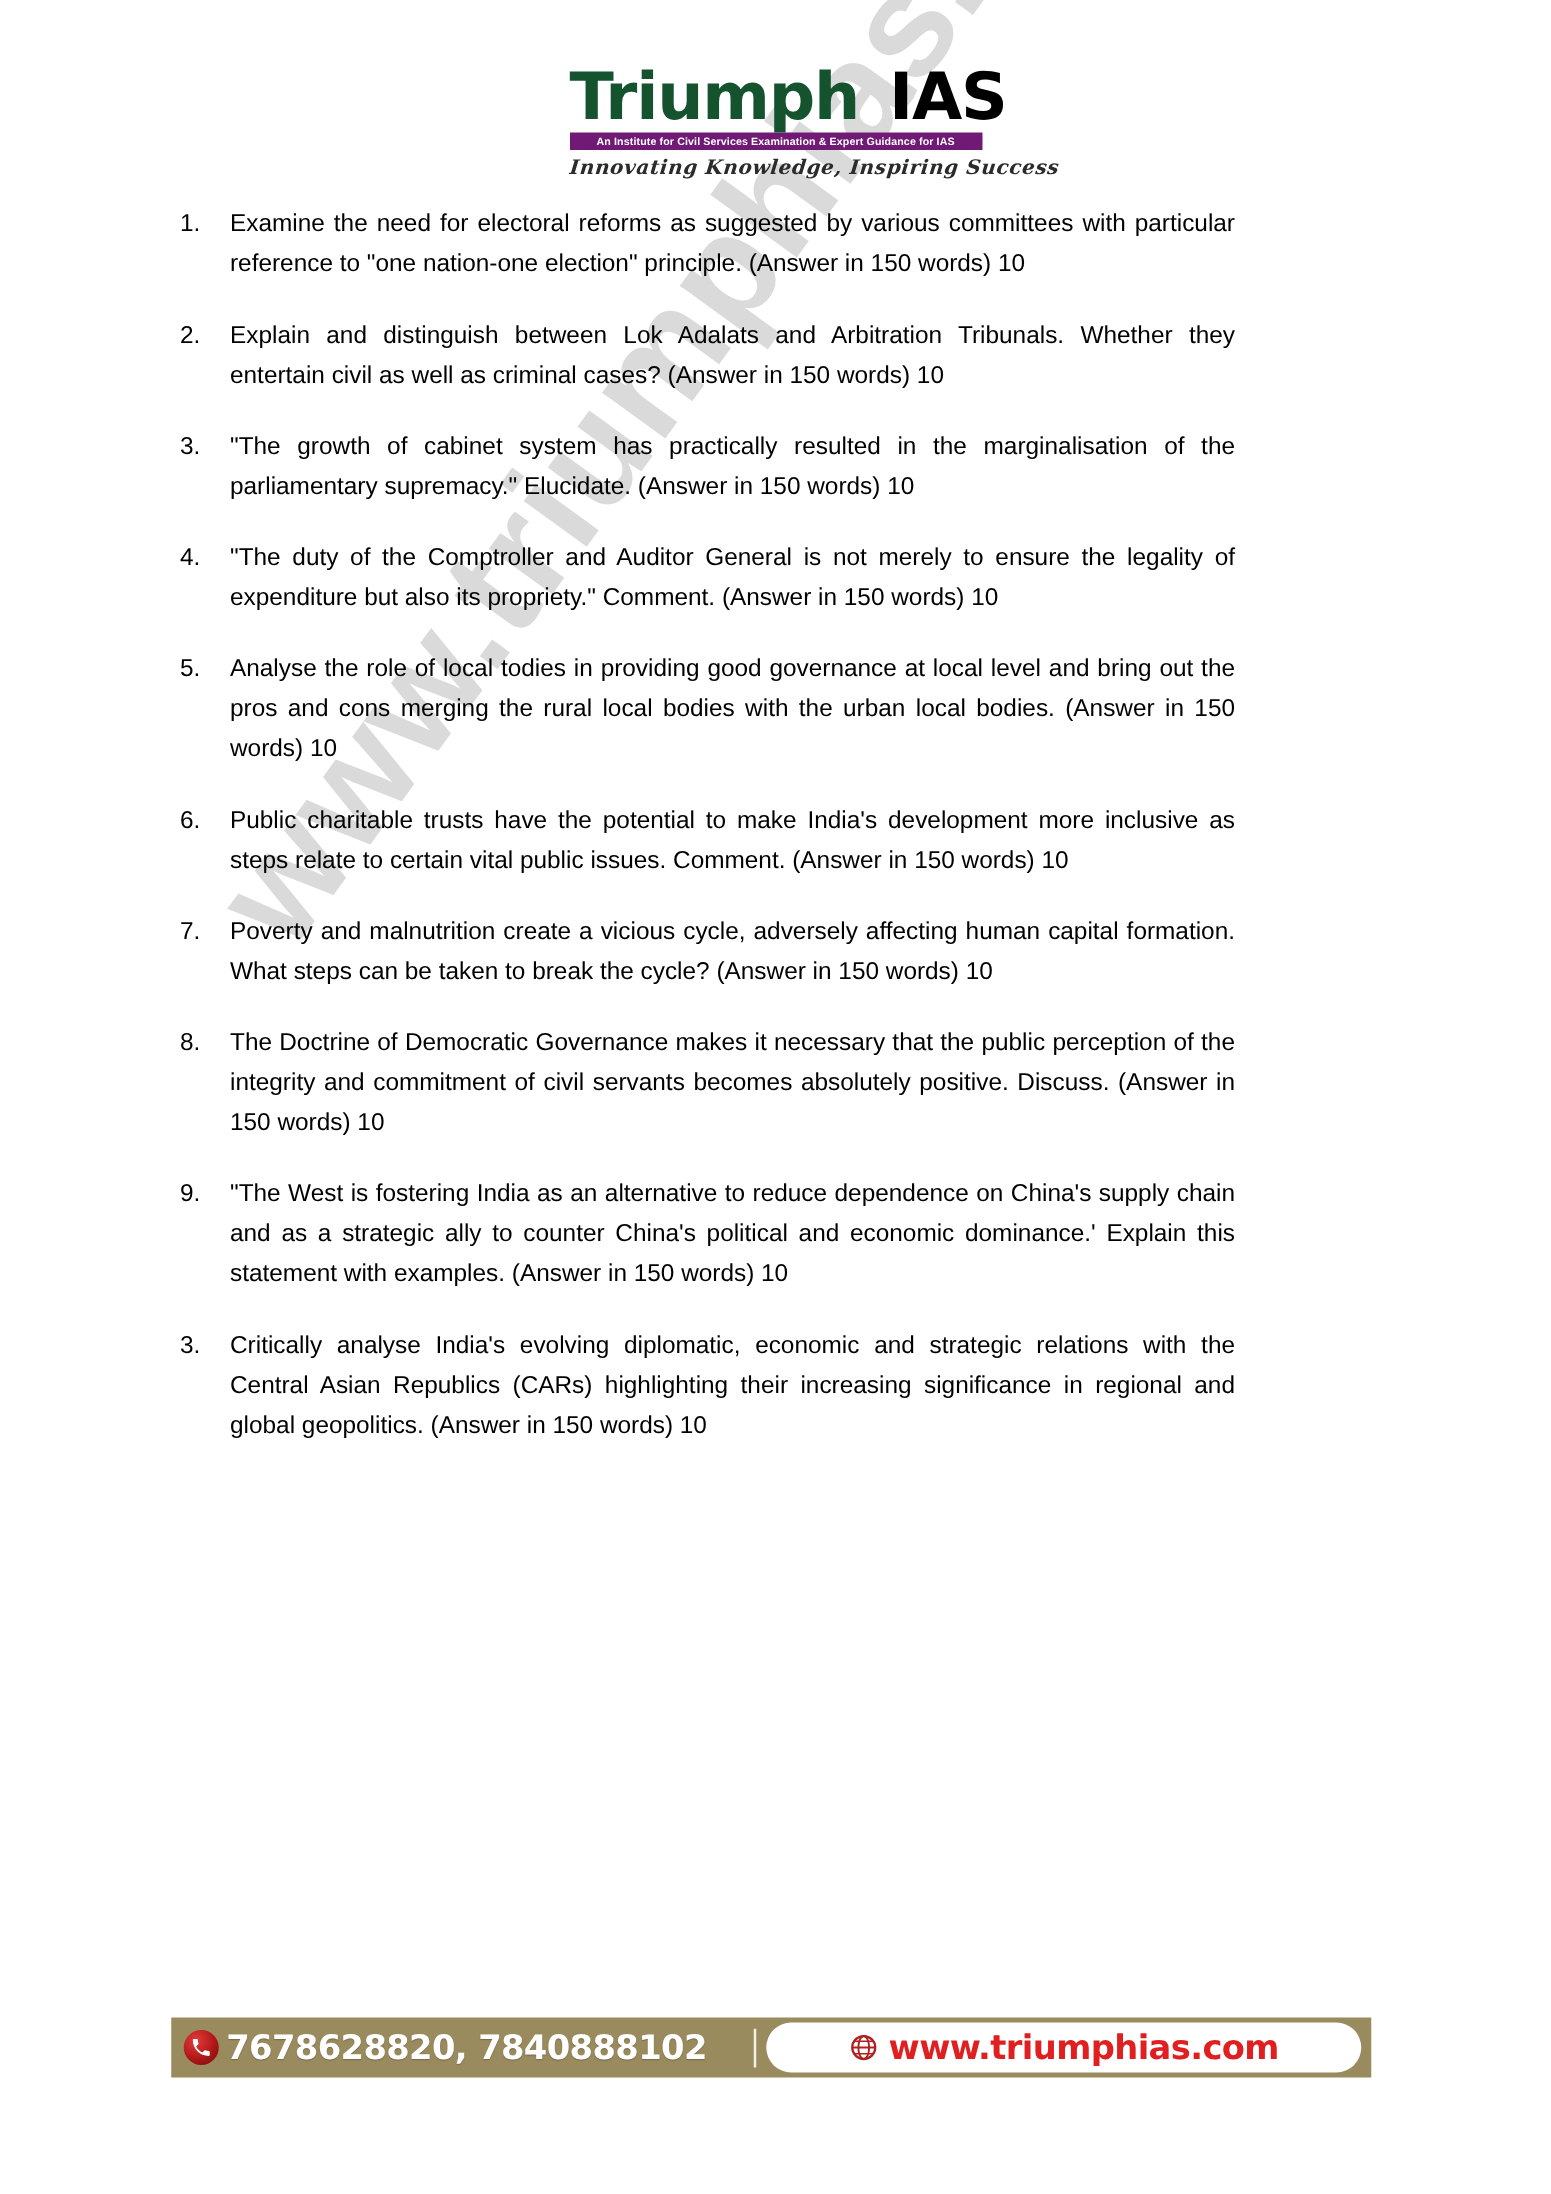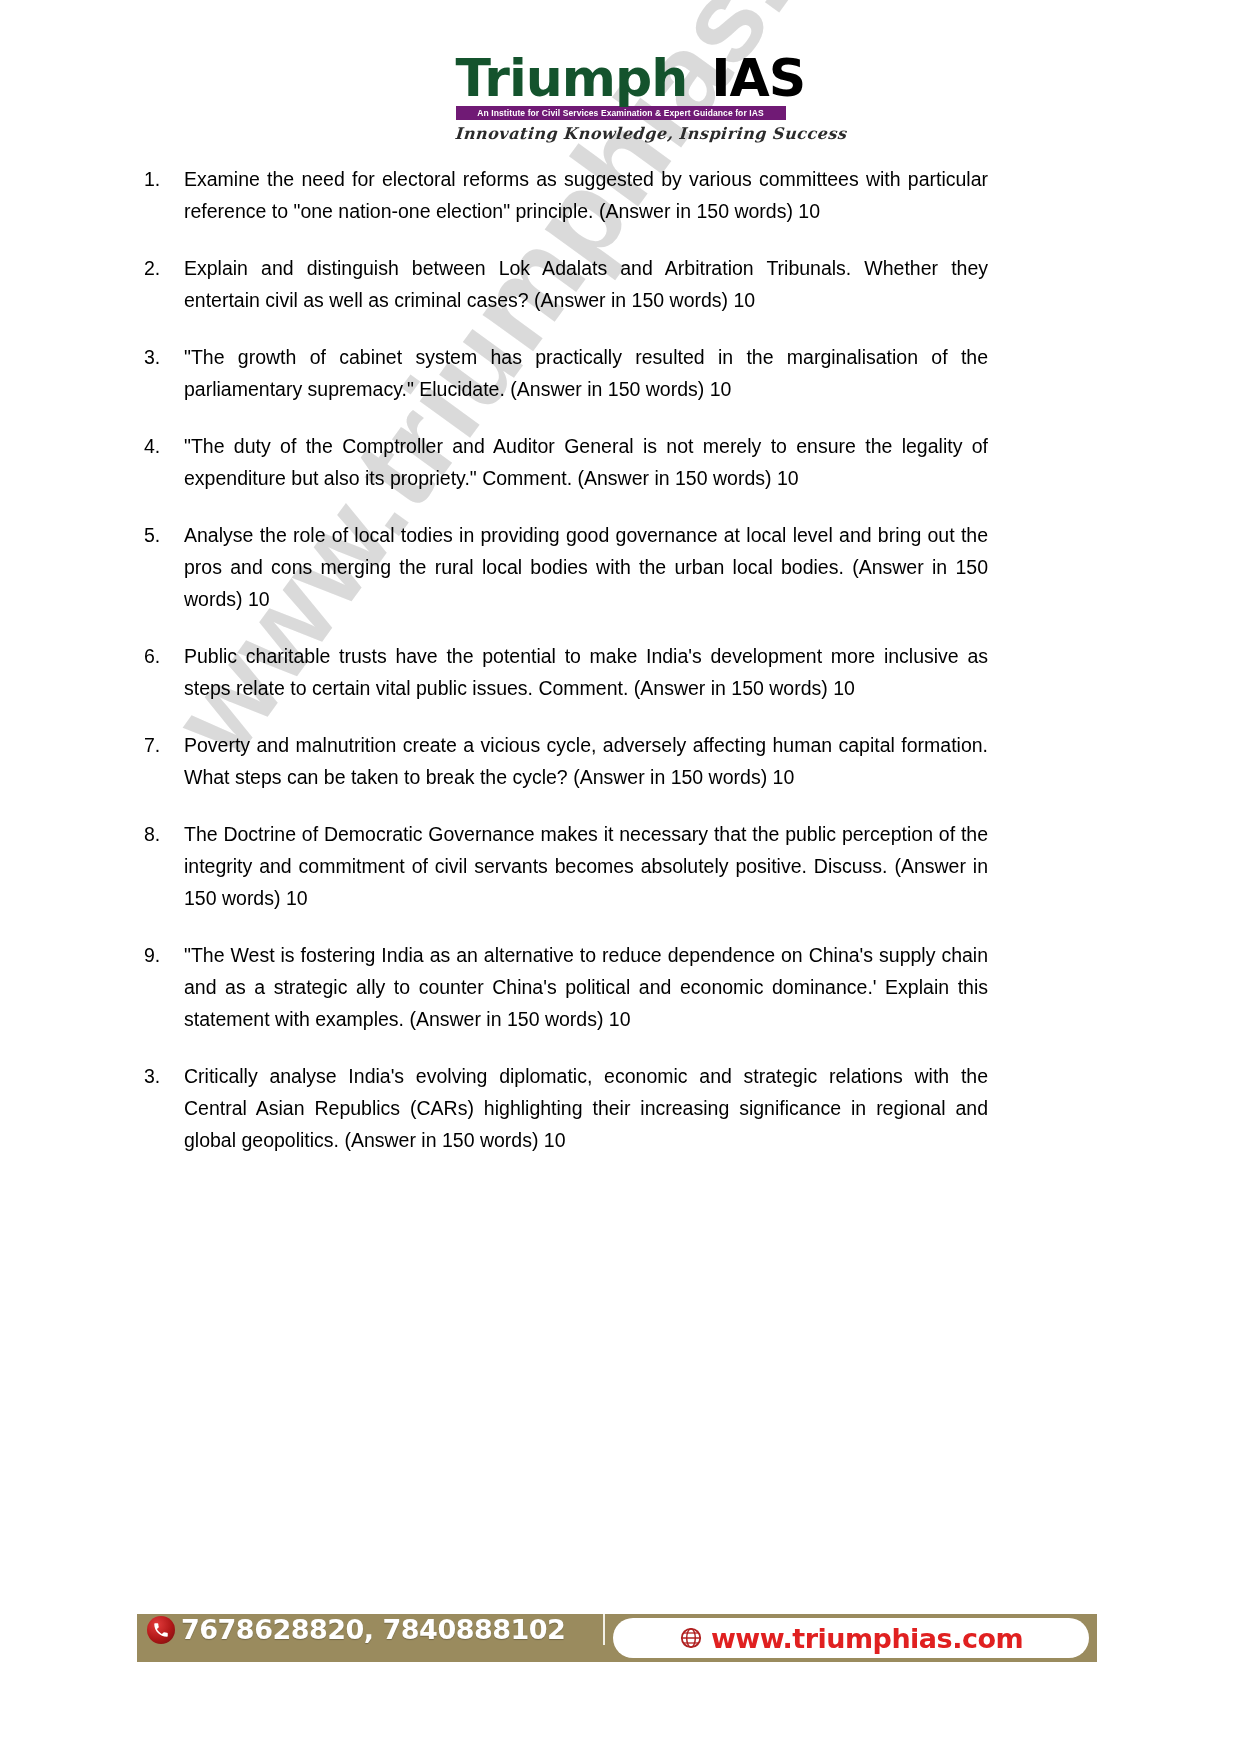--- a/index.html
+++ b/index.html
@@ -137,21 +137,21 @@
 
   
   .footer {
     position: absolute;
     left: 137px;
     top: 1614px;
     width: 960px;
     height: 48px;
     background: #9a8b5e;
     display: flex;
-    align-items: flex-start;
+    align-items: center;
     z-index: 2;
     box-sizing: border-box;
   }
   .footer-left {
     flex: 0 0 468px;
     display: flex;
     align-items: center;
     padding-left: 10px;
     box-sizing: border-box;
     border-right: 2px solid #f2f0e6;

